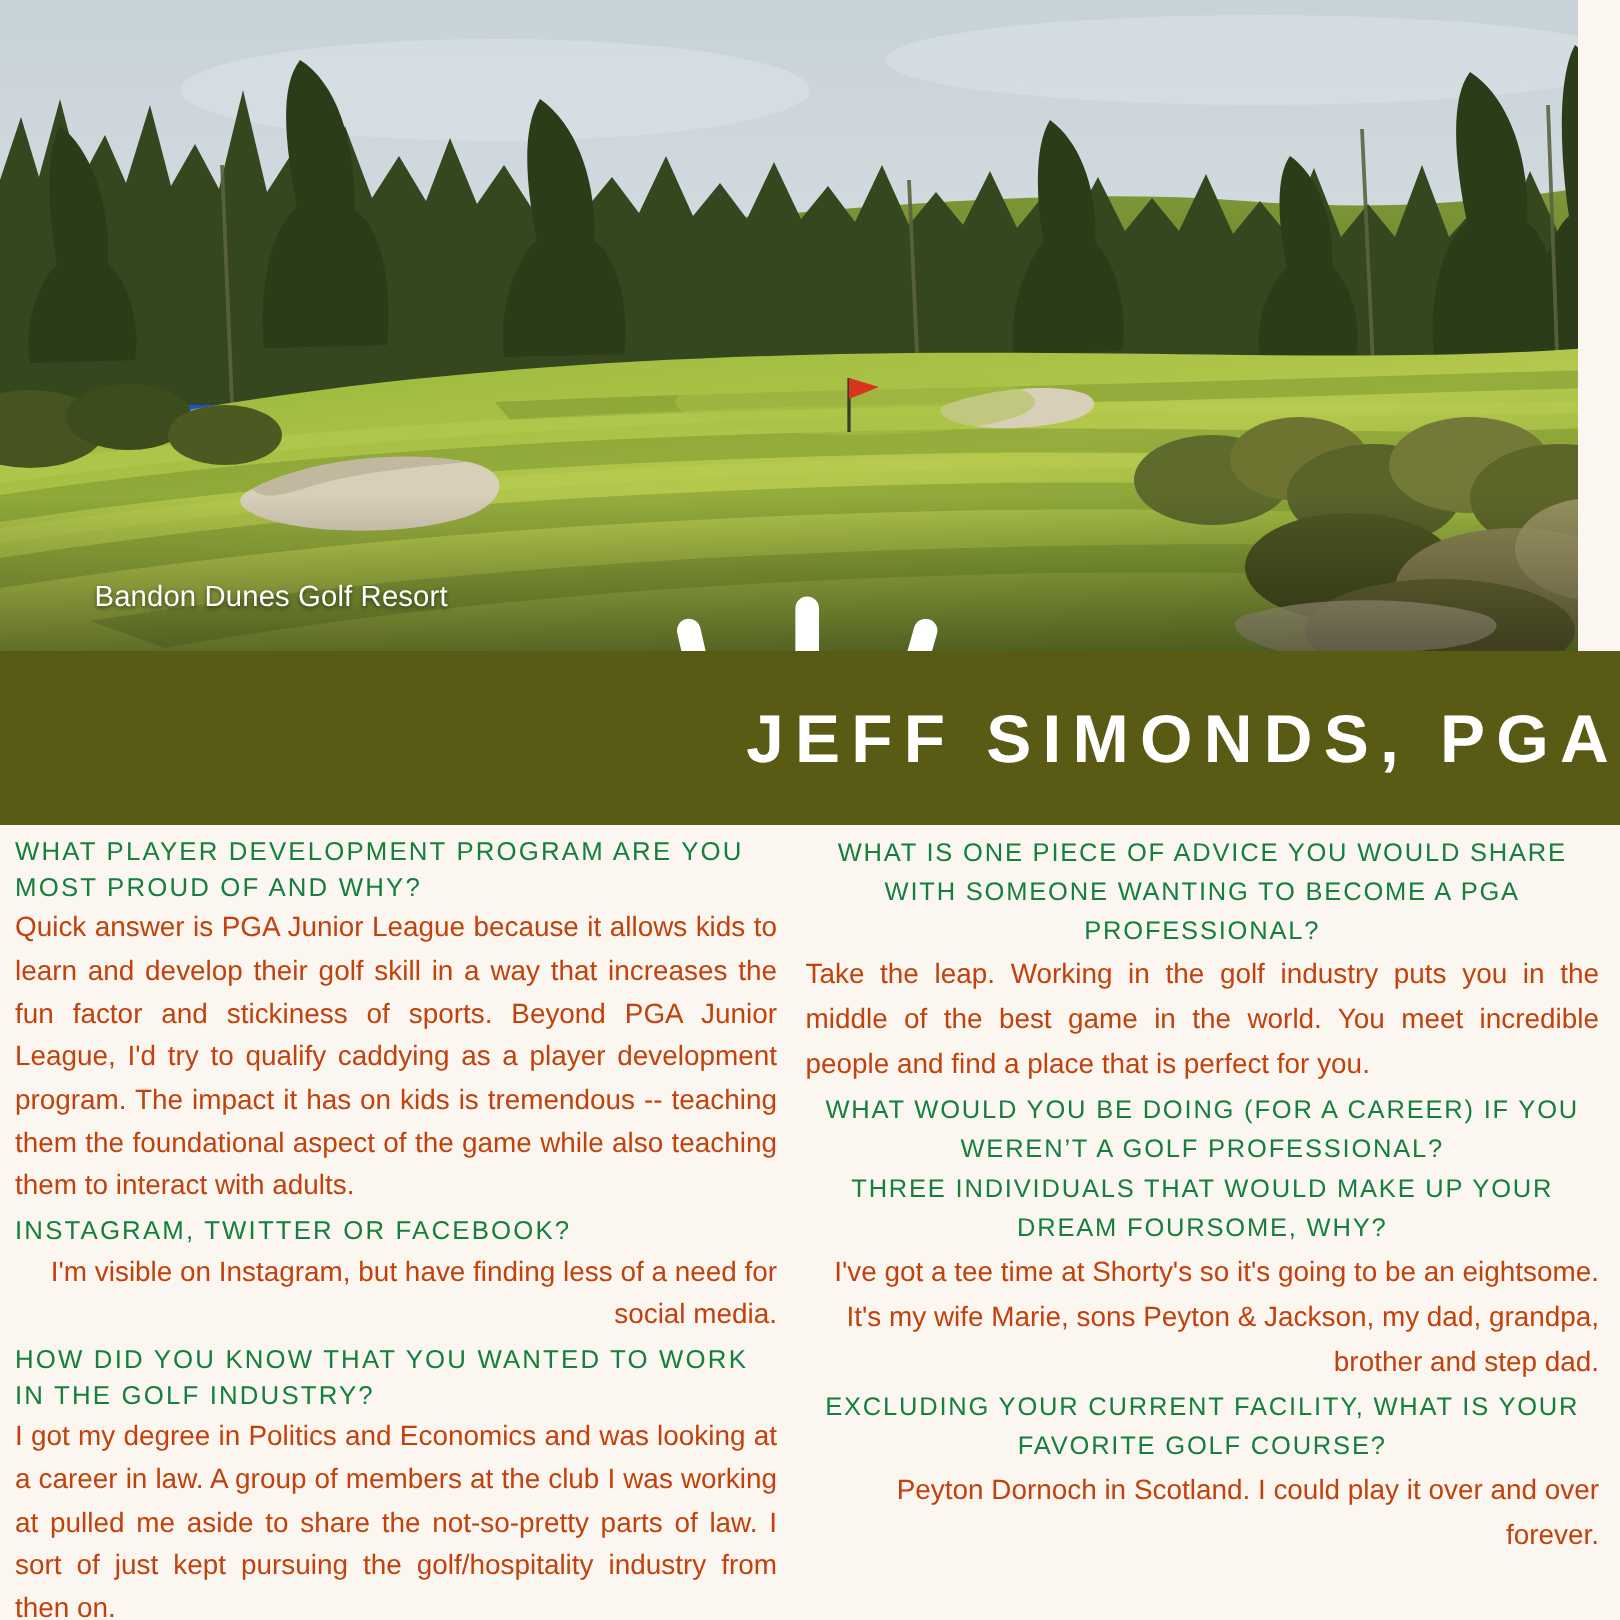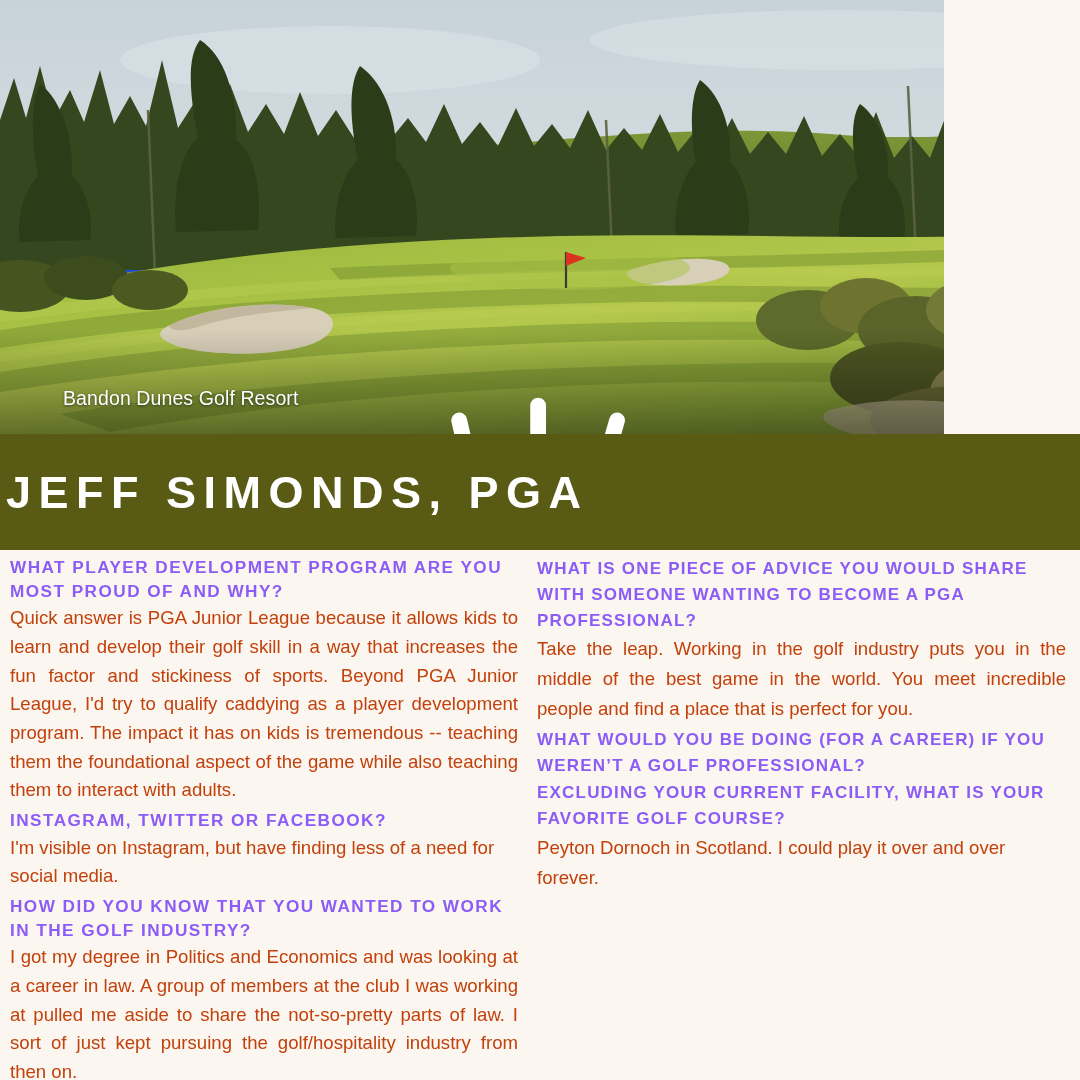--- a/index.html
+++ b/index.html
@@ -5,41 +5,41 @@
   * { margin:0; padding:0; box-sizing:border-box; }
   html,body { width:1080px; height:1080px; }
   body {
     font-family:"Liberation Sans", sans-serif;
     background:#FBF6EF;
     overflow:hidden;
   }
   .page { position:relative; width:1080px; height:1080px; background:#FBF6EF; }
 
   
-  .hero { position:absolute; top:0; left:0; width:944px; height:434px; overflow:hidden; background:#1d4ed8; }
+  .hero { position:absolute; top:0; left:0; width:1052px; height:434px; overflow:hidden; background:#1d4ed8; }
   .hero svg { display:block; width:1080px; height:434px; }
 
   .photo-caption {
     position:absolute; left:8px; bottom:14px;
     display:flex; align-items:center; gap:11px;
     z-index:6;
   }
   .cam-icon { width:44px; height:44px; display:block; flex:0 0 auto; }
   .photo-caption-label {
     color:#ffffff; font-size:19.5px; font-weight:400;
     letter-spacing:.1px;
     text-shadow:0 1px 3px rgba(0,0,0,.55);
     white-space:nowrap;
   }
 
   
   .title-band {
     position:absolute; top:434px; left:0; width:1080px; height:116px;
     background:#595B15;
-    display:flex; align-items:center; justify-content:flex-start;
+    display:flex; align-items:center; justify-content:flex-end;
   }
   .title-text {
     color:#FFFFFF;
     font-size:45px;
     font-weight:700;
     letter-spacing:7.5px;
     text-transform:uppercase;
     line-height:1;
     padding-left:6px;
   }
@@ -49,40 +49,40 @@
     position:absolute; top:550px; left:0; width:1080px; height:530px;
     display:flex;
     background:#FBF6EF;
   }
   .col { padding:0; }
   .col-left  { width:530px; padding:6px 12px 0 10px; }
   .col-right { width:550px; padding:6px 14px 0 7px; }
 
   h2.q {
     font-size:17.2px;
-    font-weight:700;
-    color:#8b5cf6;
+    font-weight:400;
+    color:#15803d;
     letter-spacing:1.45px;
     text-transform:uppercase;
     line-height:1.38;
     margin:0 0 1px 0;
   }
-  .col-right h2.q { font-size:17.0px; letter-spacing:1.2px; line-height:1.52; }
+  .col-right h2.q { font-size:17.0px; letter-spacing:1.2px; line-height:1.52;text-align:center; }
 
   p.a {
     font-size:18.6px;
     font-weight:400;
     color:#c2410c;
     line-height:1.54;
     text-align:justify;
     margin:0 0 4px 0;
     letter-spacing:0;
   }
   .col-right p.a { line-height:1.60; margin-bottom:3px; }
-  p.a.nojust { text-align:left; }
+  p.a.nojust { text-align:right; }
 
   .qa-block { margin-bottom:2px; }
 </style>
 </head>
 <body>
 
 <div class="page">
 
   <div class="hero">
     <svg viewBox="0 0 1080 434" preserveAspectRatio="none">
@@ -227,19 +227,23 @@
 
     <div class="col col-right">
       <div class="qa-block">
         <h2 class="q">WHAT IS ONE PIECE OF ADVICE YOU WOULD SHARE WITH SOMEONE WANTING TO BECOME A PGA PROFESSIONAL?</h2>
         <p class="a">Take the leap. Working in the golf industry puts you in the middle of the best game in the world. You meet incredible people and find a place that is perfect for you.</p>
       </div>
       <div class="qa-block">
         <h2 class="q">WHAT WOULD YOU BE DOING (FOR A CAREER) IF YOU WEREN’T A GOLF PROFESSIONAL?</h2>
       </div>
       <div class="qa-block">
+        <h2 class="q">THREE INDIVIDUALS THAT WOULD MAKE UP YOUR DREAM FOURSOME, WHY?</h2>
+        <p class="a nojust">I've got a tee time at Shorty's so it's going to be an eightsome. It's my wife Marie, sons Peyton &amp; Jackson, my dad, grandpa, brother and step dad.</p>
+      </div>
+      <div class="qa-block">
         <h2 class="q">EXCLUDING YOUR CURRENT FACILITY, WHAT IS YOUR FAVORITE GOLF COURSE?</h2>
         <p class="a nojust">Peyton Dornoch in Scotland. I could play it over and over forever.</p>
       </div>
     </div>
 
   </div>
 </div>
 
 </body></html>

